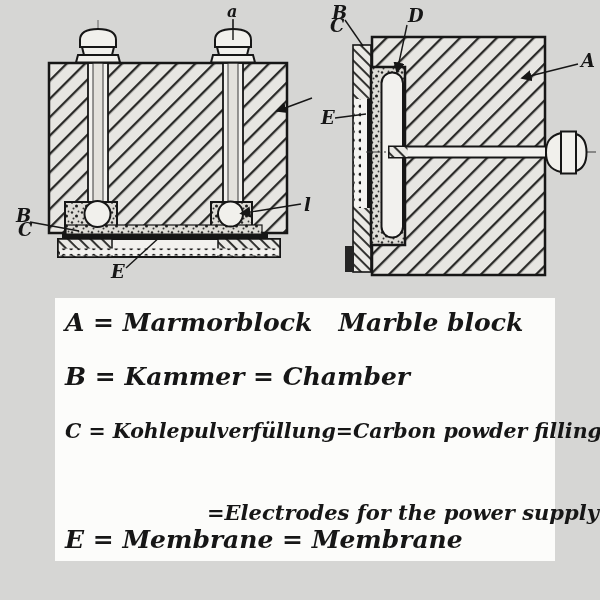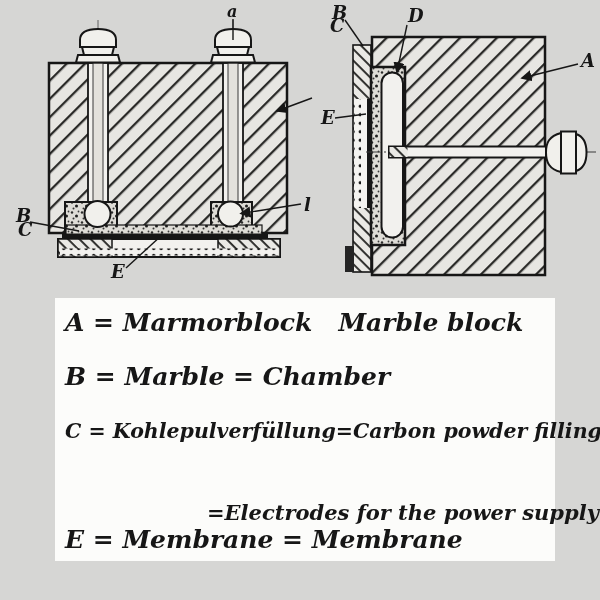--- a/index.html
+++ b/index.html
@@ -139,19 +139,19 @@
       <text class="lbl" x="581" y="67">A</text>
       <line x1="578" y1="64" x2="522" y2="78" stroke="#161616" stroke-width="1.4" marker-end="url(#arr)"></line>
 
       <text class="lbl" x="321" y="124">E</text>
       <line x1="335" y1="118" x2="366" y2="114" stroke="#161616" stroke-width="1.4"></line>
     </g>
   </svg>
 
   <div class="legend">
     <div class="legend-row row-a">A = Marmorblock   Marble block</div>
-    <div class="legend-row row-b">B = Marble = Chamber</div>
+    <div class="legend-row row-b">B = Kammer = Chamber</div>
     <div class="legend-row row-c">C = Kohlepulverfüllung=Carbon powder filling</div>
     <div class="legend-row row-e">E = Membrane = Membrane</div>
     <div class="legend-row row-d2">=Electrodes for the power supply</div>
   </div>
 
 </div>
 
 </body></html>

